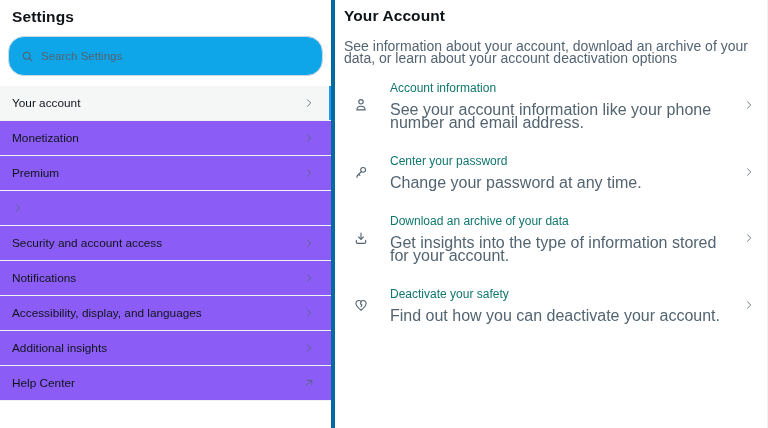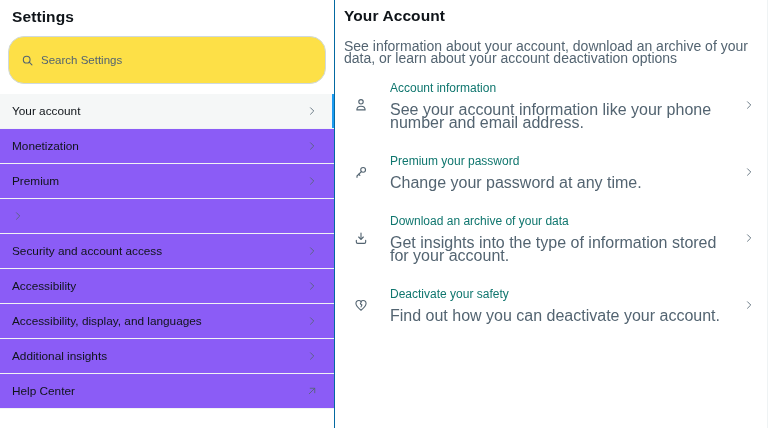--- a/index.html
+++ b/index.html
@@ -1,24 +1,24 @@
 <!DOCTYPE html>
 <html><head>
 <meta charset="utf-8">
 <style>
   * { margin: 0; padding: 0; box-sizing: border-box; }
   html, body { width: 768px; height: 428px; background: #fff; overflow: hidden; }
   body { font-family: "Liberation Sans", sans-serif; color: #0f1419; }
   .container { display: flex; width: 768px; height: 428px; background: #fff; }
 
   
-  .sidebar { width: 335px; flex: 0 0 335px; border-right: 1px solid #0369a1; display: flex; flex-direction: column; }
+  .sidebar { width: 335px; flex: 0 0 335px; border-right: 4px solid #0369a1; display: flex; flex-direction: column; }
   .sidebar-header { padding: 8px 12px 8px 12px; font-size: 15.5px; font-weight: 700; letter-spacing: .1px; }
   .search-wrap { padding: 2px 8px 10px 8px; }
-  .search-box { display: flex; align-items: center; gap: 7px; height: 48px; border: 1px solid #cfd9de; border-radius: 16px; padding: 0 12px; background: #fde047; }
+  .search-box { display: flex; align-items: center; gap: 7px; height: 40px; border: 1px solid #cfd9de; border-radius: 16px; padding: 0 12px; background: #0ea5e9; }
   .search-box svg { flex: 0 0 auto; display: block; }
   .search-box input { border: none; outline: none; width: 100%; font-family: "Liberation Sans", sans-serif; font-size: 11.5px; color: #0f1419; background: transparent; }
   .search-box input::placeholder { color: #536471; opacity: 1; }
 
   .nav { display: flex; flex-direction: column; }
   .nav-item { height: 35px; display: flex; align-items: center; justify-content: space-between; padding: 0 16px 0 12px; font-size: 11.8px; color: #0f1419; cursor: pointer; border-bottom: 1px solid #f0f3f4; background: #8b5cf6; }
   .nav-item.selected { background: #f5f7f7; box-shadow: inset -2px 0 0 #1d9bf0; }
   .nav-item .trail { display: flex; align-items: center; color: #536471; }
 
   
@@ -87,21 +87,21 @@
         </div>
         <div class="nav-item">
           <span>Security and account access</span>
           <span class="trail">
             <svg width="12" height="12" viewBox="0 0 24 24" fill="none" stroke="currentColor" stroke-width="1.7" stroke-linecap="round" stroke-linejoin="round">
               <path d="M9 5.5 L15.5 12 L9 18.5"></path>
             </svg>
           </span>
         </div>
         <div class="nav-item">
-          <span>Accessibility</span>
+          <span>Notifications</span>
           <span class="trail">
             <svg width="12" height="12" viewBox="0 0 24 24" fill="none" stroke="currentColor" stroke-width="1.7" stroke-linecap="round" stroke-linejoin="round">
               <path d="M9 5.5 L15.5 12 L9 18.5"></path>
             </svg>
           </span>
         </div>
         <div class="nav-item">
           <span>Accessibility, display, and languages</span>
           <span class="trail">
             <svg width="12" height="12" viewBox="0 0 24 24" fill="none" stroke="currentColor" stroke-width="1.7" stroke-linecap="round" stroke-linejoin="round">
@@ -152,21 +152,21 @@
         </div>
         <div class="item">
           <span class="item-icon">
             <svg width="16" height="16" viewBox="0 0 24 24" fill="none" stroke="currentColor" stroke-width="1.7" stroke-linecap="round" stroke-linejoin="round">
               <circle cx="15.2" cy="8.8" r="3.6"></circle>
               <path d="M12.6 11.4 L6 18 L6 20"></path>
               <path d="M8.6 15.4 L10.3 17.1"></path>
             </svg>
           </span>
           <span class="item-text">
-            <div class="item-title">Premium your password</div>
+            <div class="item-title">Center your password</div>
             <div class="item-sub">Change your password at any time.</div>
           </span>
           <span class="item-chevron">
             <svg width="12" height="12" viewBox="0 0 24 24" fill="none" stroke="currentColor" stroke-width="1.7" stroke-linecap="round" stroke-linejoin="round">
               <path d="M9 5.5 L15.5 12 L9 18.5"></path>
             </svg>
           </span>
         </div>
         <div class="item">
           <span class="item-icon">

